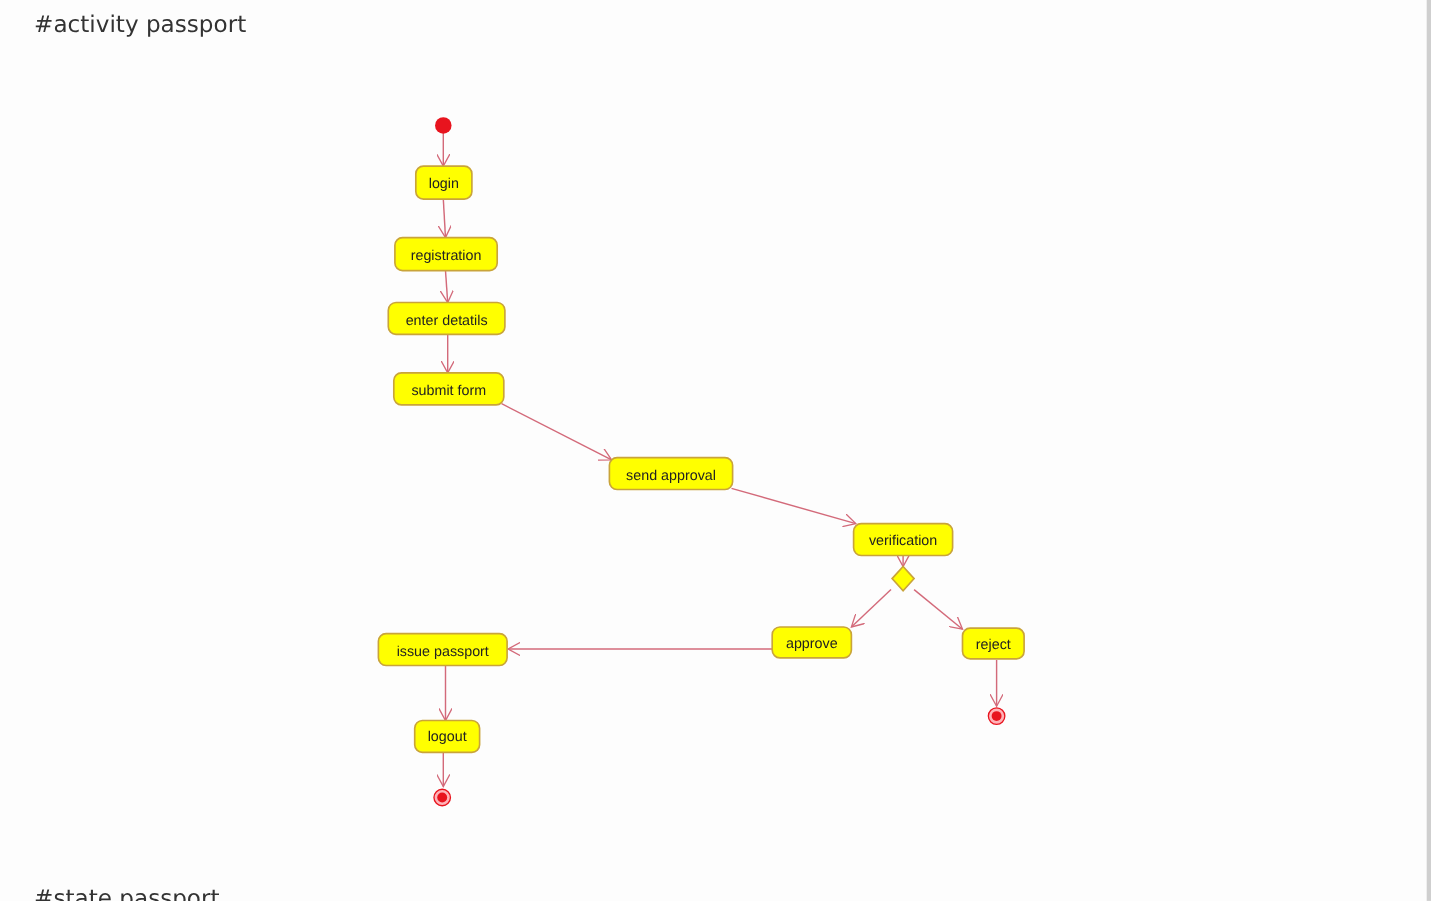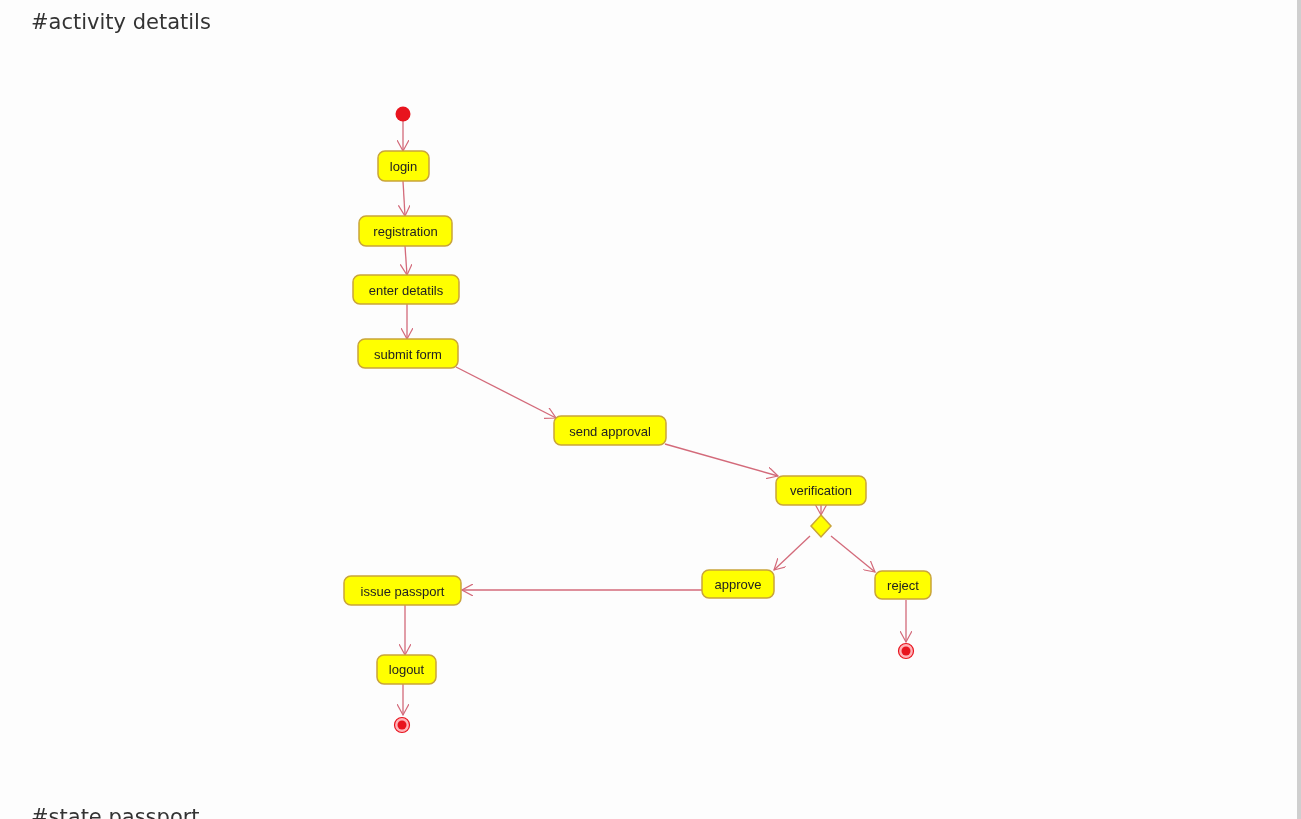--- a/index.html
+++ b/index.html
@@ -9,21 +9,21 @@
   .scroll-edge { position:absolute; left:1297px; top:0; width:4px; height:819px; background:#cfcfcf; }
   .heading { position:absolute; left:31px; top:10px; font-size:21px; color:#333; }
   .heading2 { position:absolute; left:31px; top:805px; font-size:21px; color:#333; }
   svg { position:absolute; left:0; top:0; }
   .node text { font-family:"Liberation Sans", sans-serif; font-size:13px; fill:#222; }
 </style>
 </head>
 <body>
 
 <div class="page">
-  <div class="heading">#activity detatils</div>
+  <div class="heading">#activity passport</div>
 
   <svg width="1297" height="819">
     <defs>
       <marker id="arr" viewBox="0 0 12 12" refX="11" refY="6" markerWidth="12" markerHeight="12" orient="auto" markerUnits="userSpaceOnUse">
         <path d="M0,0 L11,6 L0,12" fill="none" stroke="#d36a7a" stroke-width="1.2"></path>
       </marker>
     </defs>
     <g stroke="#d36a7a" stroke-width="1.3" fill="none">
       <line x1="403" y1="121" x2="403" y2="151" marker-end="url(#arr)"></line>
       <line x1="403" y1="181" x2="405" y2="216" marker-end="url(#arr)"></line>

